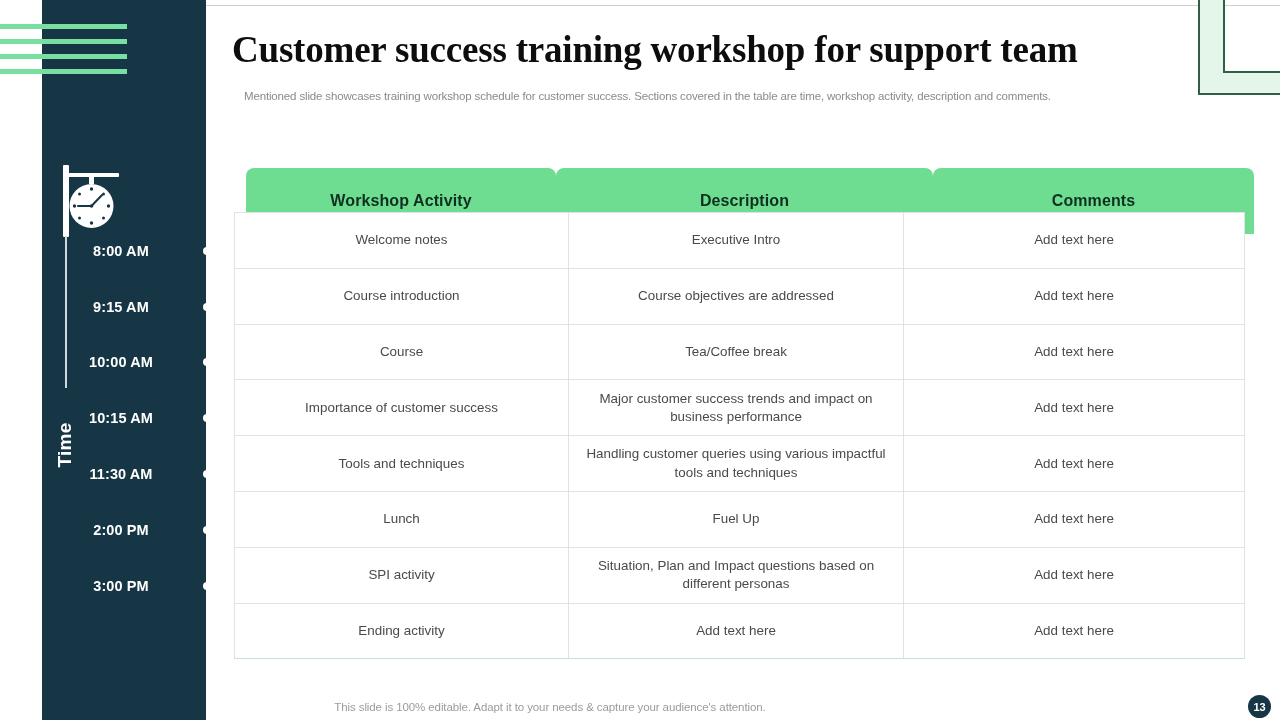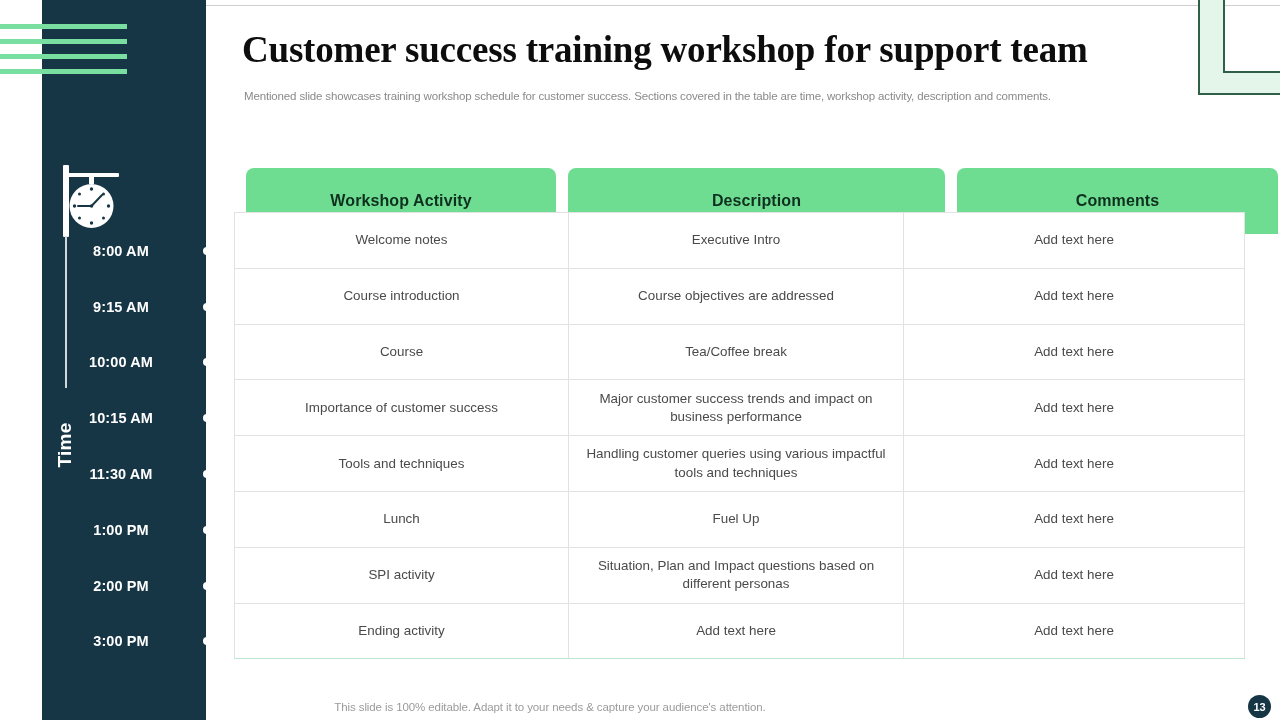--- a/index.html
+++ b/index.html
@@ -125,21 +125,21 @@
     position: absolute;
     left: 206px; top: 5px;
     right: 0; height: 1px;
     background: #cfcfcf;
     z-index: 0;
   }
 
   
   .title {
     position: absolute;
-    left: 242px; top: 28px;
+    left: 232px; top: 28px;
     width: 940px;
     font-family: "Liberation Serif", serif;
     font-size: 37px;
     font-weight: bold;
     color: #0d0d0d;
     letter-spacing: -0.2px;
     line-height: 1.18;
   }
   .subtitle {
     position: absolute;
@@ -154,21 +154,20 @@
   
   .table-wrap {
     position: absolute;
     left: 234px; top: 168px;
     width: 1010px;
   }
   .col-headers {
     position: relative;
     display: flex;
     height: 55px;
-    gap: 12px;
     padding: 0 0 0 12px;
     text-align: center;
   }
   .col-head {
     flex: 0 0 auto;
     background: #6EDD92;
     border-radius: 8px 8px 0 0;
     display: flex;
     align-items: center;
     justify-content: center;
@@ -314,27 +313,20 @@
       </div>
     </div>
     <div class="time-row">
       <div class="tval">11:30 AM</div>
       <div class="marker">
         <span class="dot"></span>
         <span class="tri"></span>
       </div>
     </div>
     <div class="time-row">
-      <div class="tval">1:00 PM</div>
-      <div class="marker">
-        <span class="dot"></span>
-        <span class="tri"></span>
-      </div>
-    </div>
-    <div class="time-row">
       <div class="tval">2:00 PM</div>
       <div class="marker">
         <span class="dot"></span>
         <span class="tri"></span>
       </div>
     </div>
     <div class="time-row">
       <div class="tval">3:00 PM</div>
       <div class="marker">
         <span class="dot"></span>

